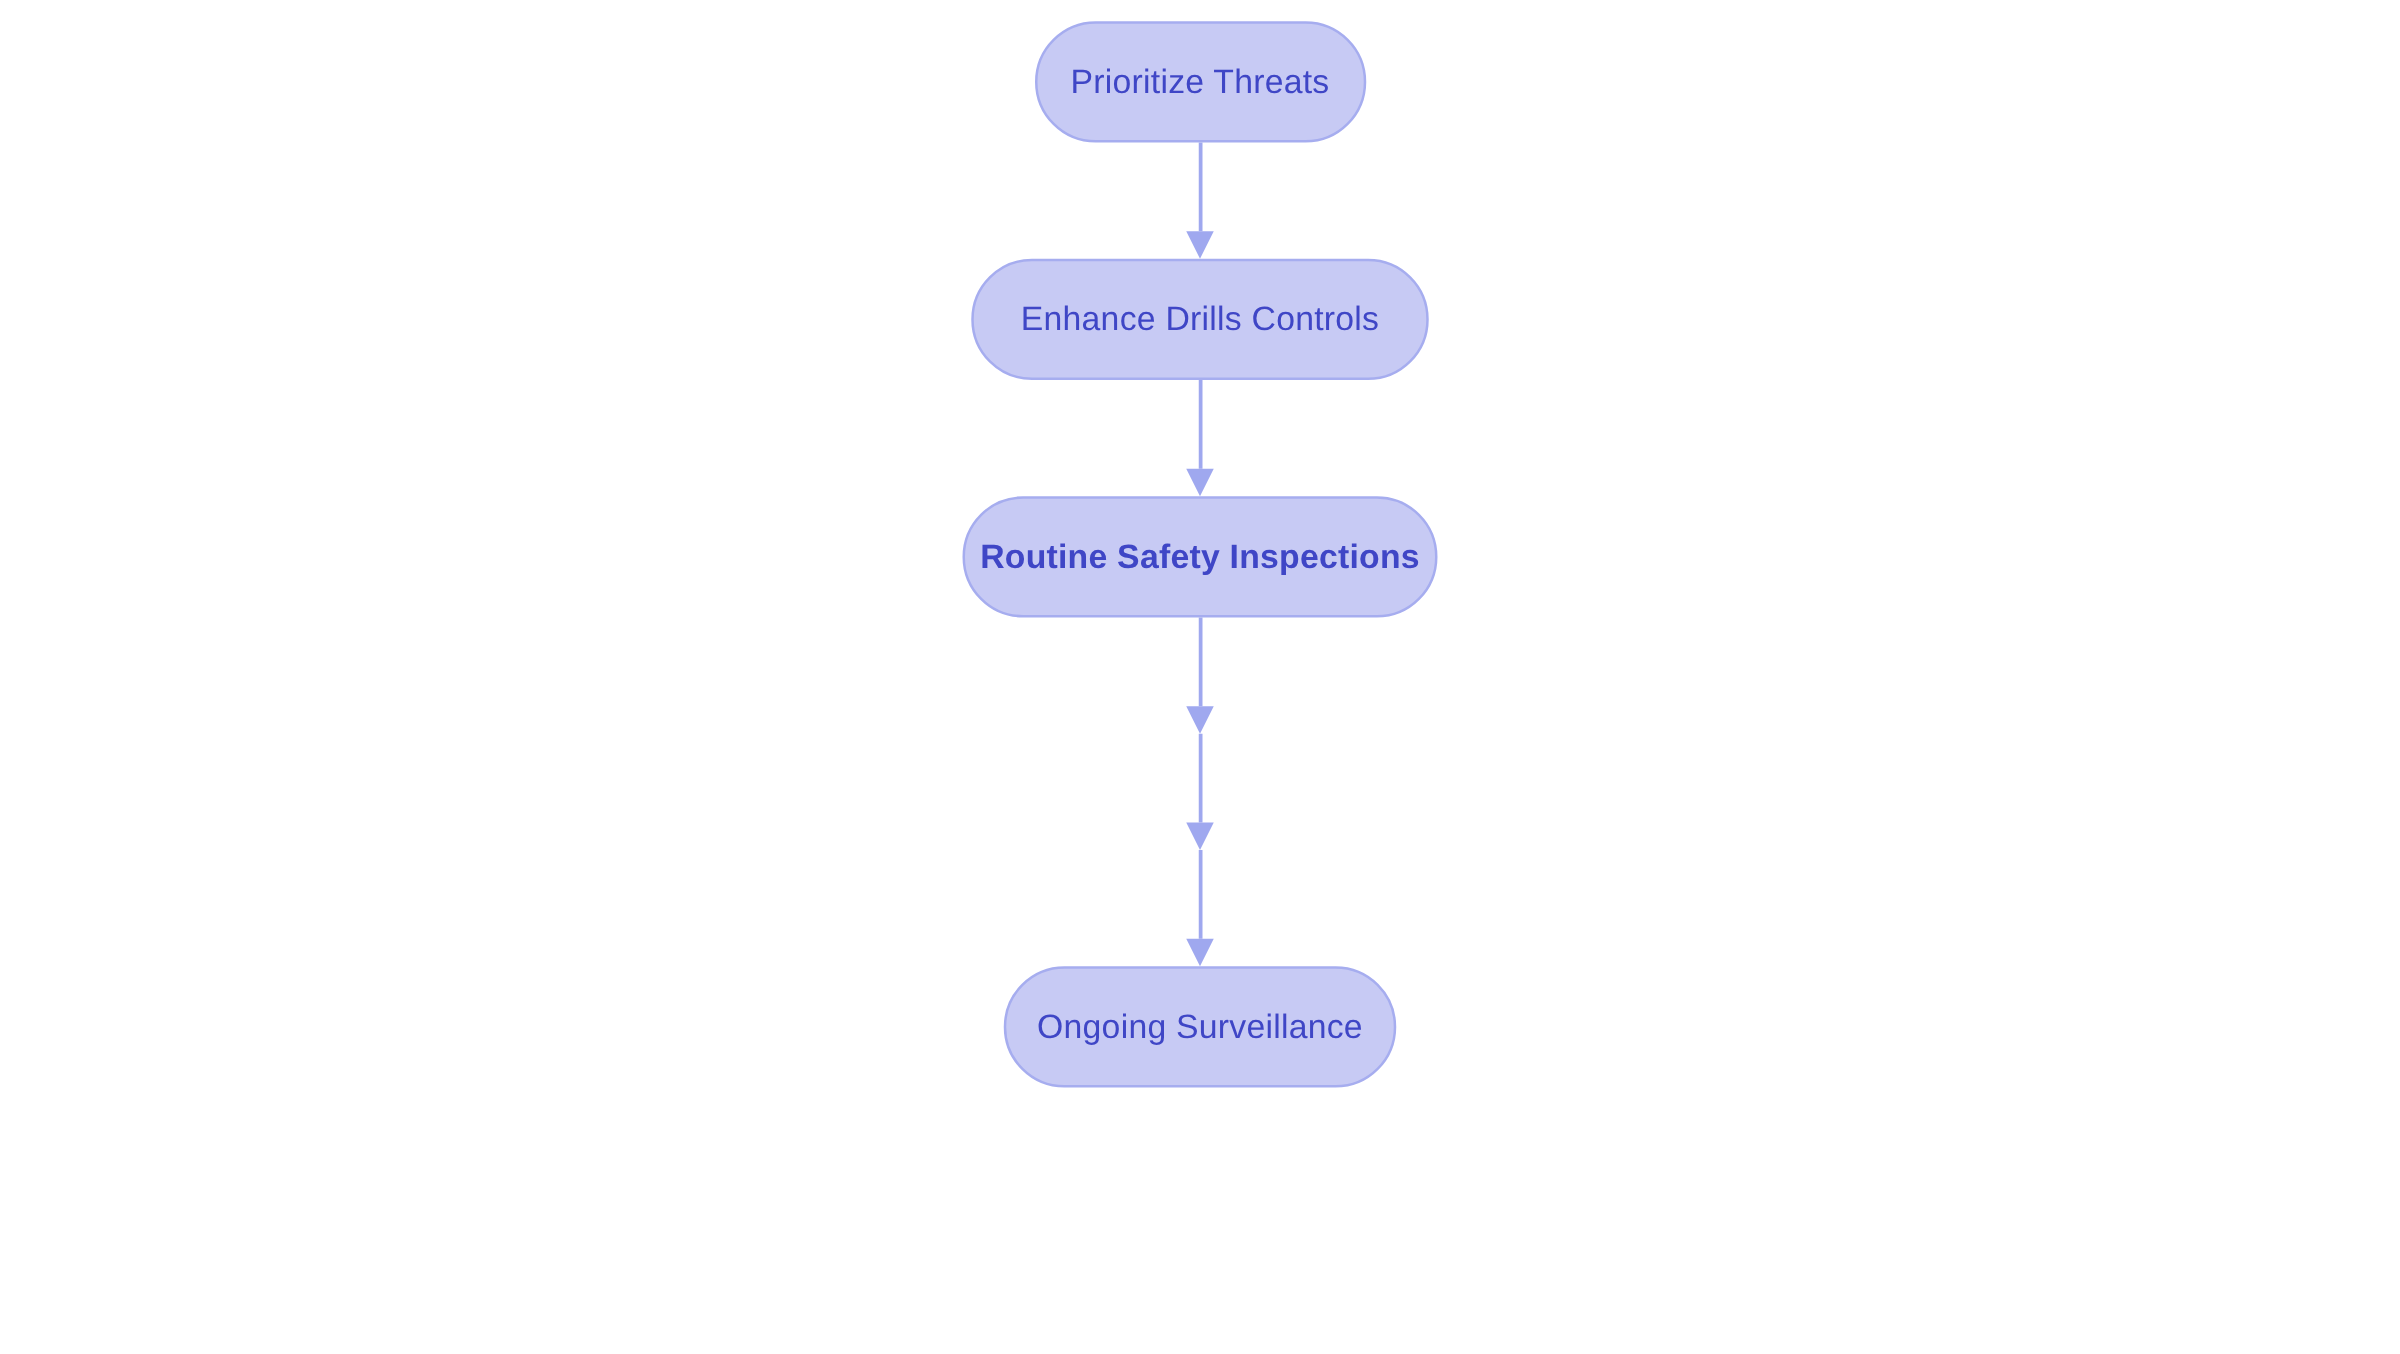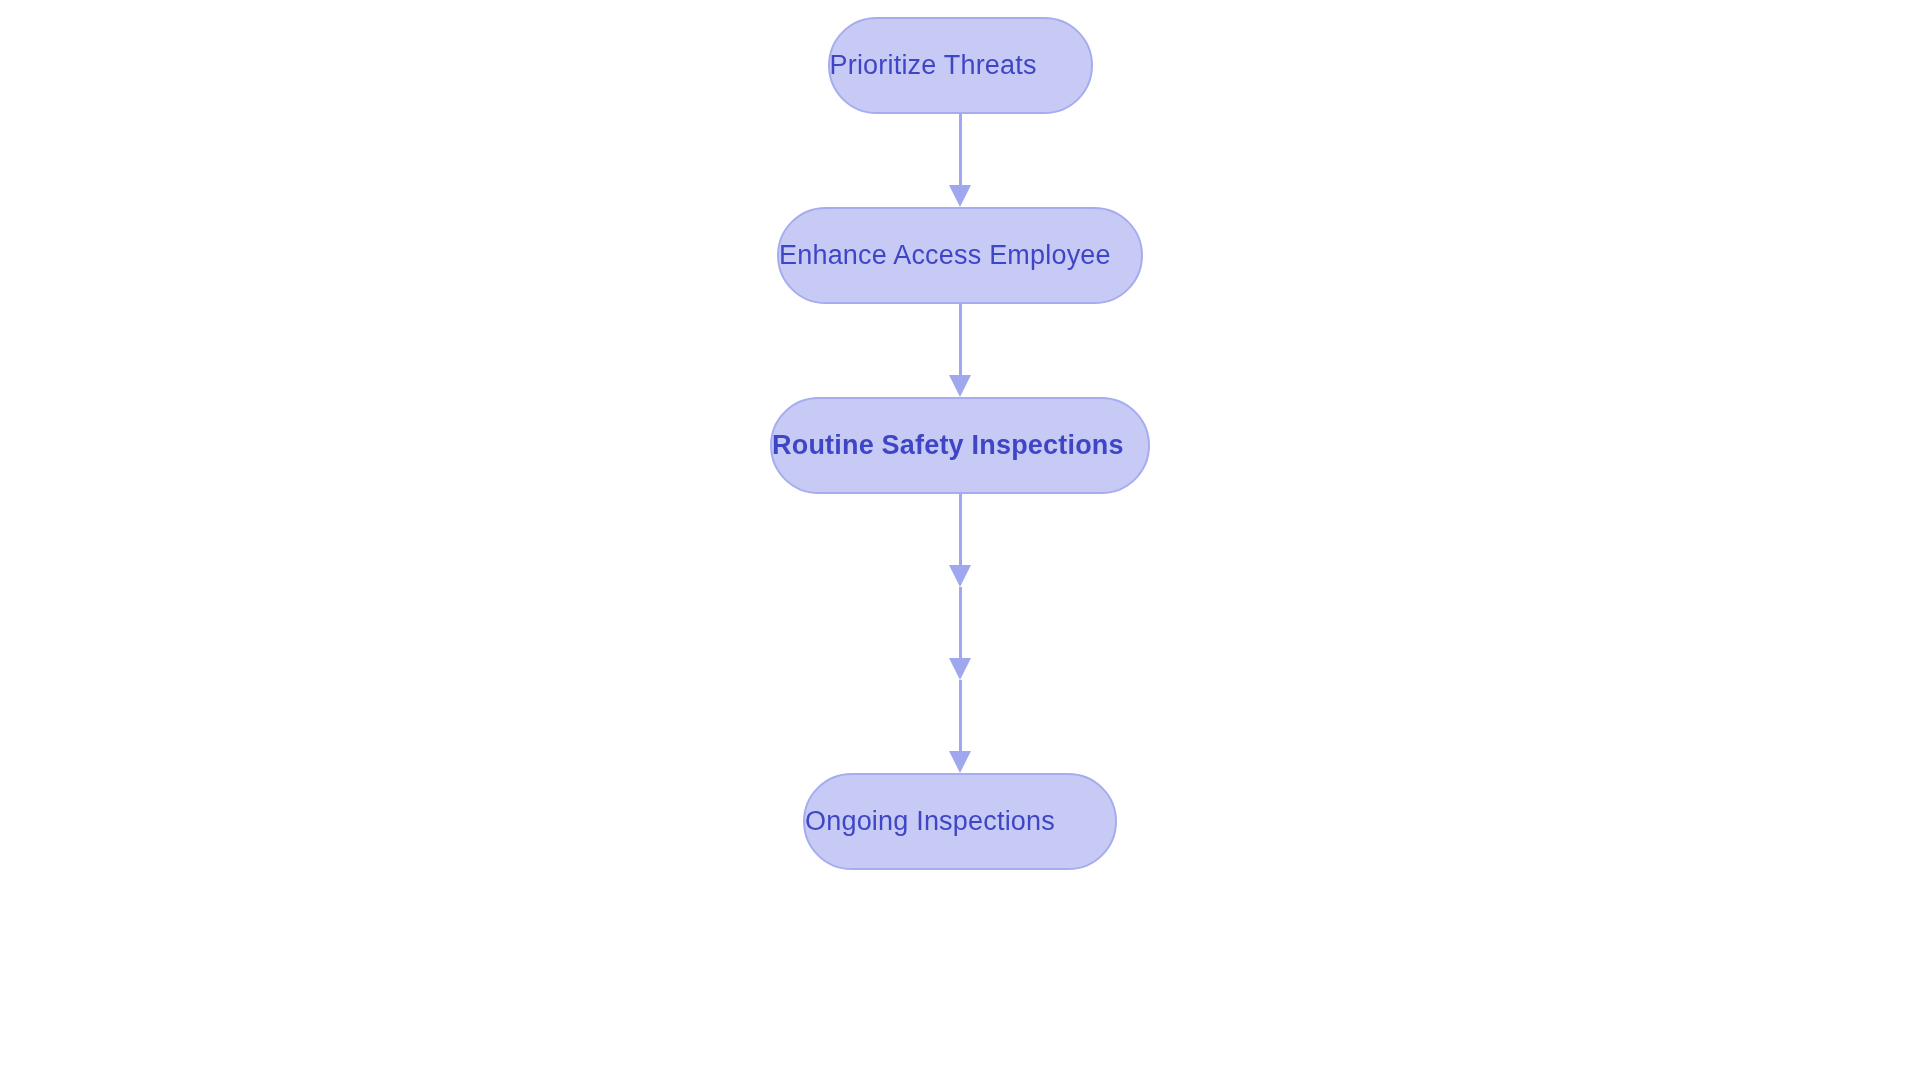--- a/index.html
+++ b/index.html
@@ -33,20 +33,21 @@
     height: 97px;
     border-radius: 50px;
     background: var(--node-fill, #c7caf4);
     border: 2px solid var(--node-border, #a6adef);
     color: var(--node-text, #3f46c6);
     font-size: 27px;
     font-weight: 400;
     letter-spacing: 0.2px;
     display: flex;
     align-items: center;
+    justify-content: center;
     text-align: center;
     flex: 0 0 auto;
   }
   .node.n1 { width: 265px; }
   .node.n2 { width: 366px; }
   .node.n3 { width: 380px; font-weight: bold; }
   .node.n4 { width: 276px; }
   .node.n5 { width: 346px; }
   .node.n6 { width: 314px; }
   .connector {
@@ -78,21 +79,21 @@
     <div class="node n1">
       <span>Prioritize Threats</span>
     </div>
 
     <div class="connector">
       <div class="line"></div>
       <div class="arrowhead"></div>
     </div>
 
     <div class="node n2">
-      <span>Enhance Access Employee</span>
+      <span>Enhance Drills Controls</span>
     </div>
 
     <div class="connector">
       <div class="line"></div>
       <div class="arrowhead"></div>
     </div>
 
     <div class="node n3">
       <span>Routine Safety Inspections</span>
     </div>
@@ -108,17 +109,17 @@
       <div class="arrowhead"></div>
     </div>
 
 
     <div class="connector">
       <div class="line"></div>
       <div class="arrowhead"></div>
     </div>
 
     <div class="node n6">
-      <span>Ongoing Inspections</span>
+      <span>Ongoing Surveillance</span>
     </div>
 
   </div>
 </div>
 
 </body></html>

